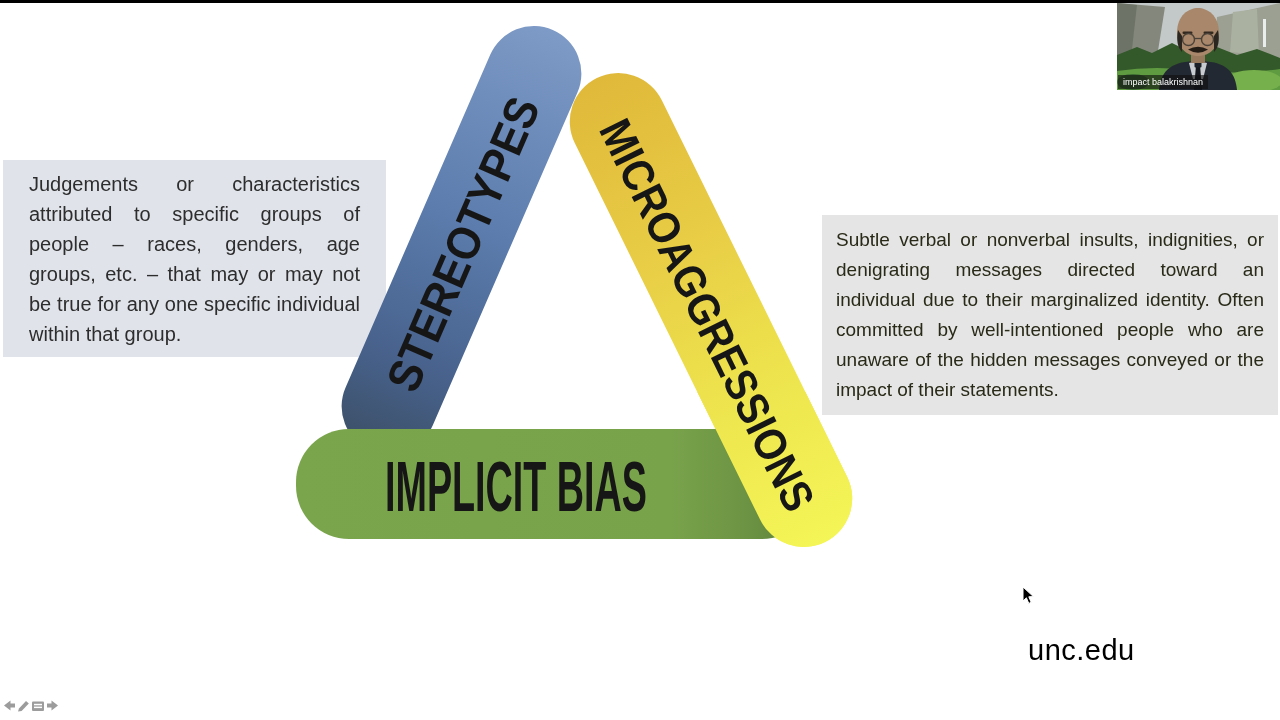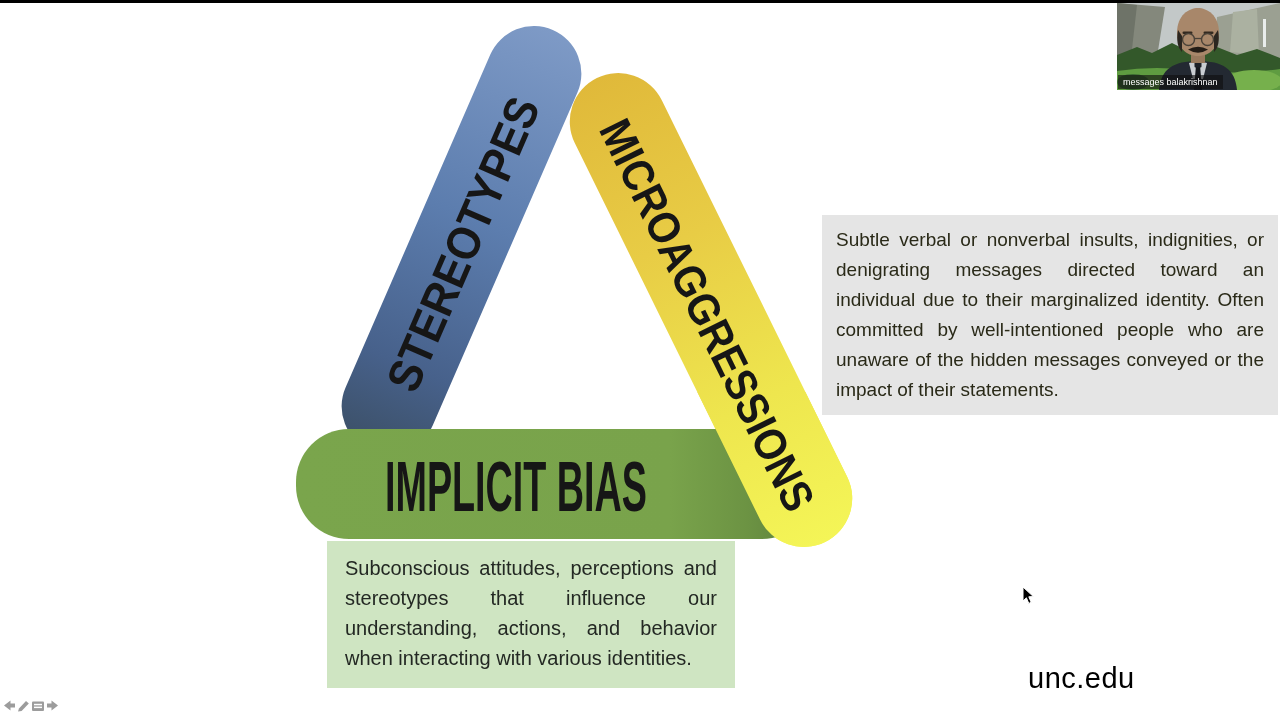--- a/index.html
+++ b/index.html
@@ -24,45 +24,44 @@
     left:327px;top:541px;width:408px;height:147px;background:#cfe5c2;
     padding:12px 18px;font-size:20px;line-height:30px;color:#232823;
   }
   .triangle-svg{position:absolute;left:0;top:0;pointer-events:none;}
   .bar-label{
     font-family:"Liberation Sans",sans-serif;font-weight:bold;fill:#161616;
   }
   .footer-url{
     position:absolute;left:1028px;top:634px;font-size:29px;color:#000;
     letter-spacing:0.5px;
-    margin-top:28px;
   }
   .webcam{
     position:absolute;left:1117px;top:3px;width:163px;height:87px;overflow:hidden;
     background:#c3c8c8;
   }
   .webcam-name{
     position:absolute;left:1px;bottom:1px;background:rgba(15,15,15,0.62);
     color:#fff;font-size:9px;padding:2px 5px;white-space:nowrap;
     font-family:"Liberation Sans",sans-serif;
   }
   .nav-toolbar{position:absolute;left:3px;top:698px;}
   .cursor{position:absolute;left:1022px;top:586px;}
 </style>
 </head>
 <body>
 
 <div class="stage">
 
   <div class="topbar"></div>
 
+  <div class="defbox gray">Judgements or characteristics attributed to specific groups of people – races, genders, age groups, etc. – that may or may not be true for any one specific individual within that group.</div>
 
   <div class="defbox yellow">Subtle verbal or nonverbal insults, indignities, or denigrating messages directed toward an individual due to their marginalized identity. Often committed by well-intentioned people who are unaware of the hidden messages conveyed or the impact of their statements.</div>
 
-  <div class="defbox green">Subconscious attitudes, perceptions and stereotypes that influence our understanding, actions, and behavior when interacting with various identities.</div>
 
   <svg class="triangle-svg" width="1280" height="720" viewBox="0 0 1280 720">
     <defs>
       <linearGradient id="blueGrad" x1="0" y1="0" x2="0" y2="1">
         <stop offset="0%" stop-color="#7e9ac6"></stop>
         <stop offset="45%" stop-color="#5c7dae"></stop>
         <stop offset="80%" stop-color="#47618b"></stop>
         <stop offset="100%" stop-color="#3c5067"></stop>
       </linearGradient>
       <linearGradient id="yellowGrad" x1="0" y1="0" x2="0" y2="1">
@@ -134,21 +133,21 @@
         <path d="M61,27 C59,38 61,45 65,49 L65,33 Z" fill="#2b2620"></path>
         <path d="M101,27 C103,38 101,45 97,49 L97,33 Z" fill="#2b2620"></path>
         <rect x="65.5" y="28.5" width="10" height="2.6" rx="1.3" fill="#33291f"></rect>
         <rect x="86.5" y="28.5" width="10" height="2.6" rx="1.3" fill="#33291f"></rect>
         <circle cx="71.5" cy="36.5" r="6" fill="none" stroke="#4a4238" stroke-width="1.4"></circle>
         <circle cx="90.5" cy="36.5" r="6" fill="none" stroke="#4a4238" stroke-width="1.4"></circle>
         <line x1="77.5" y1="35.5" x2="84.5" y2="35.5" stroke="#4a4238" stroke-width="1.3"></line>
         <path d="M71,46.5 Q81,41 91,46.5 Q81,53 71,46.5 Z" fill="#241d16"></path>
       </g>
     </svg>
-    <div class="webcam-name">messages balakrishnan</div>
+    <div class="webcam-name">impact balakrishnan</div>
   </div>
 
   <svg class="nav-toolbar" width="56" height="18" viewBox="0 0 56 18">
     <g fill="#9c9c9c">
       <path d="M1,7.5 L7.5,2.5 V5.5 H12 V9.5 H7.5 V12.5 Z"></path>
       <path d="M15,13.5 L16,10.5 L23,3 L25.8,5.6 L18.6,13 Z"></path>
       <g>
         <rect x="29" y="3.5" width="12" height="9.5" rx="1"></rect>
         <rect x="31" y="5.8" width="8" height="1.5" fill="#fff"></rect>
         <rect x="31" y="8.6" width="8" height="1.5" fill="#fff"></rect>

